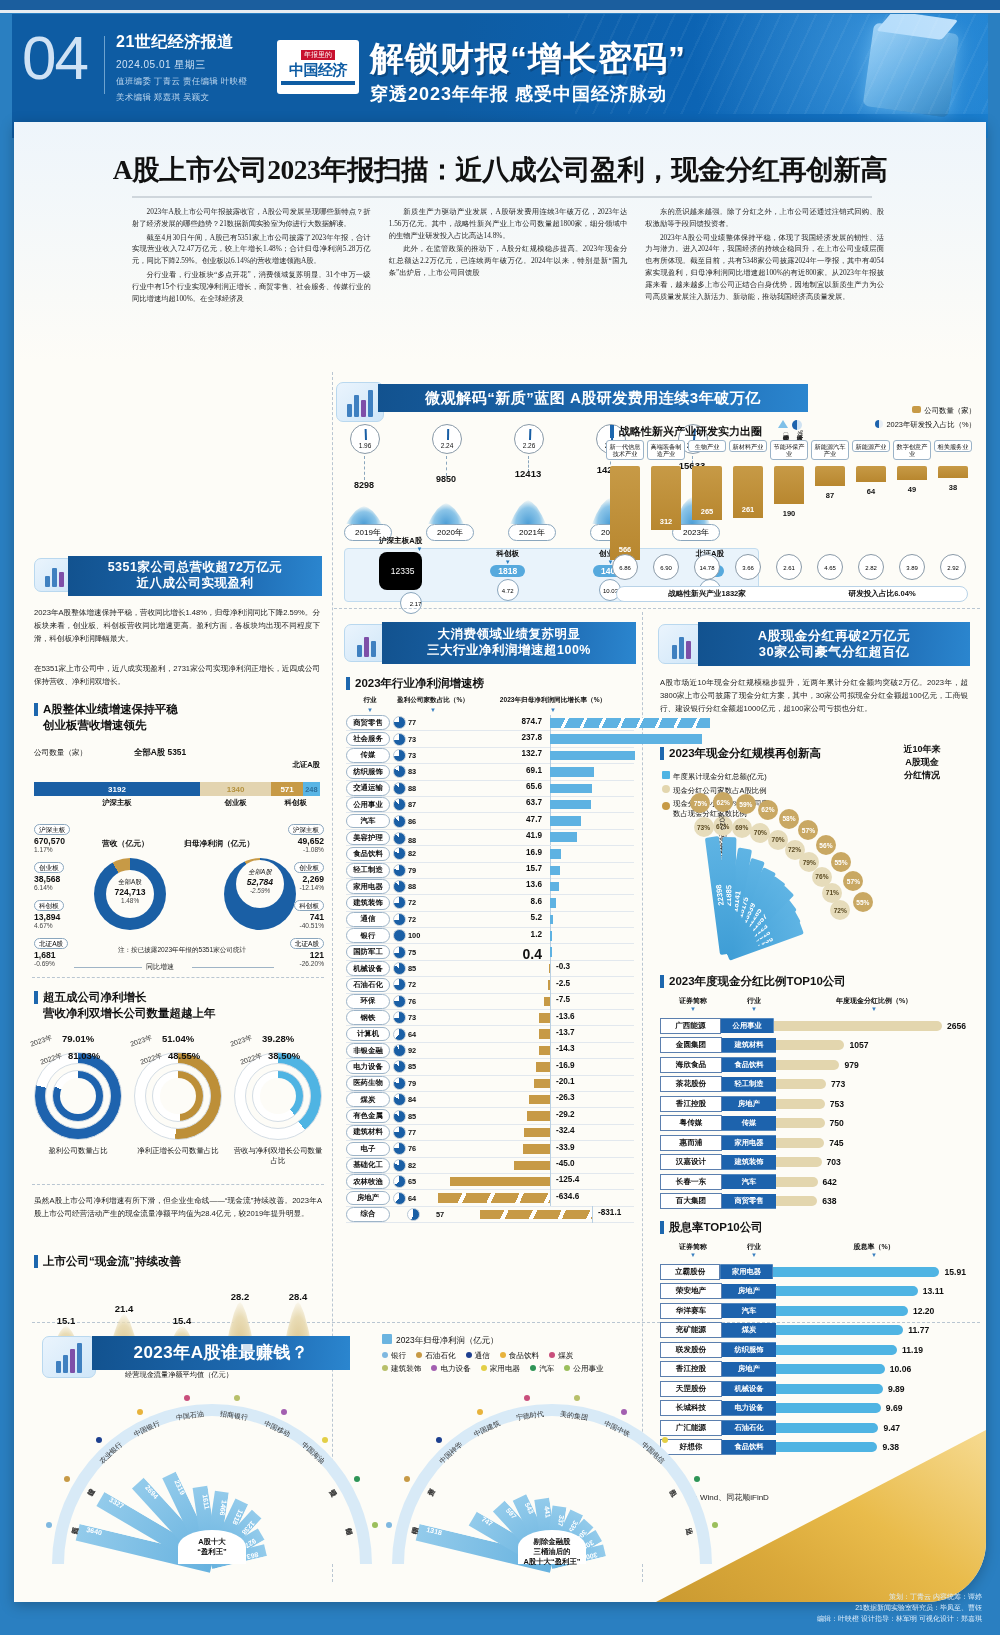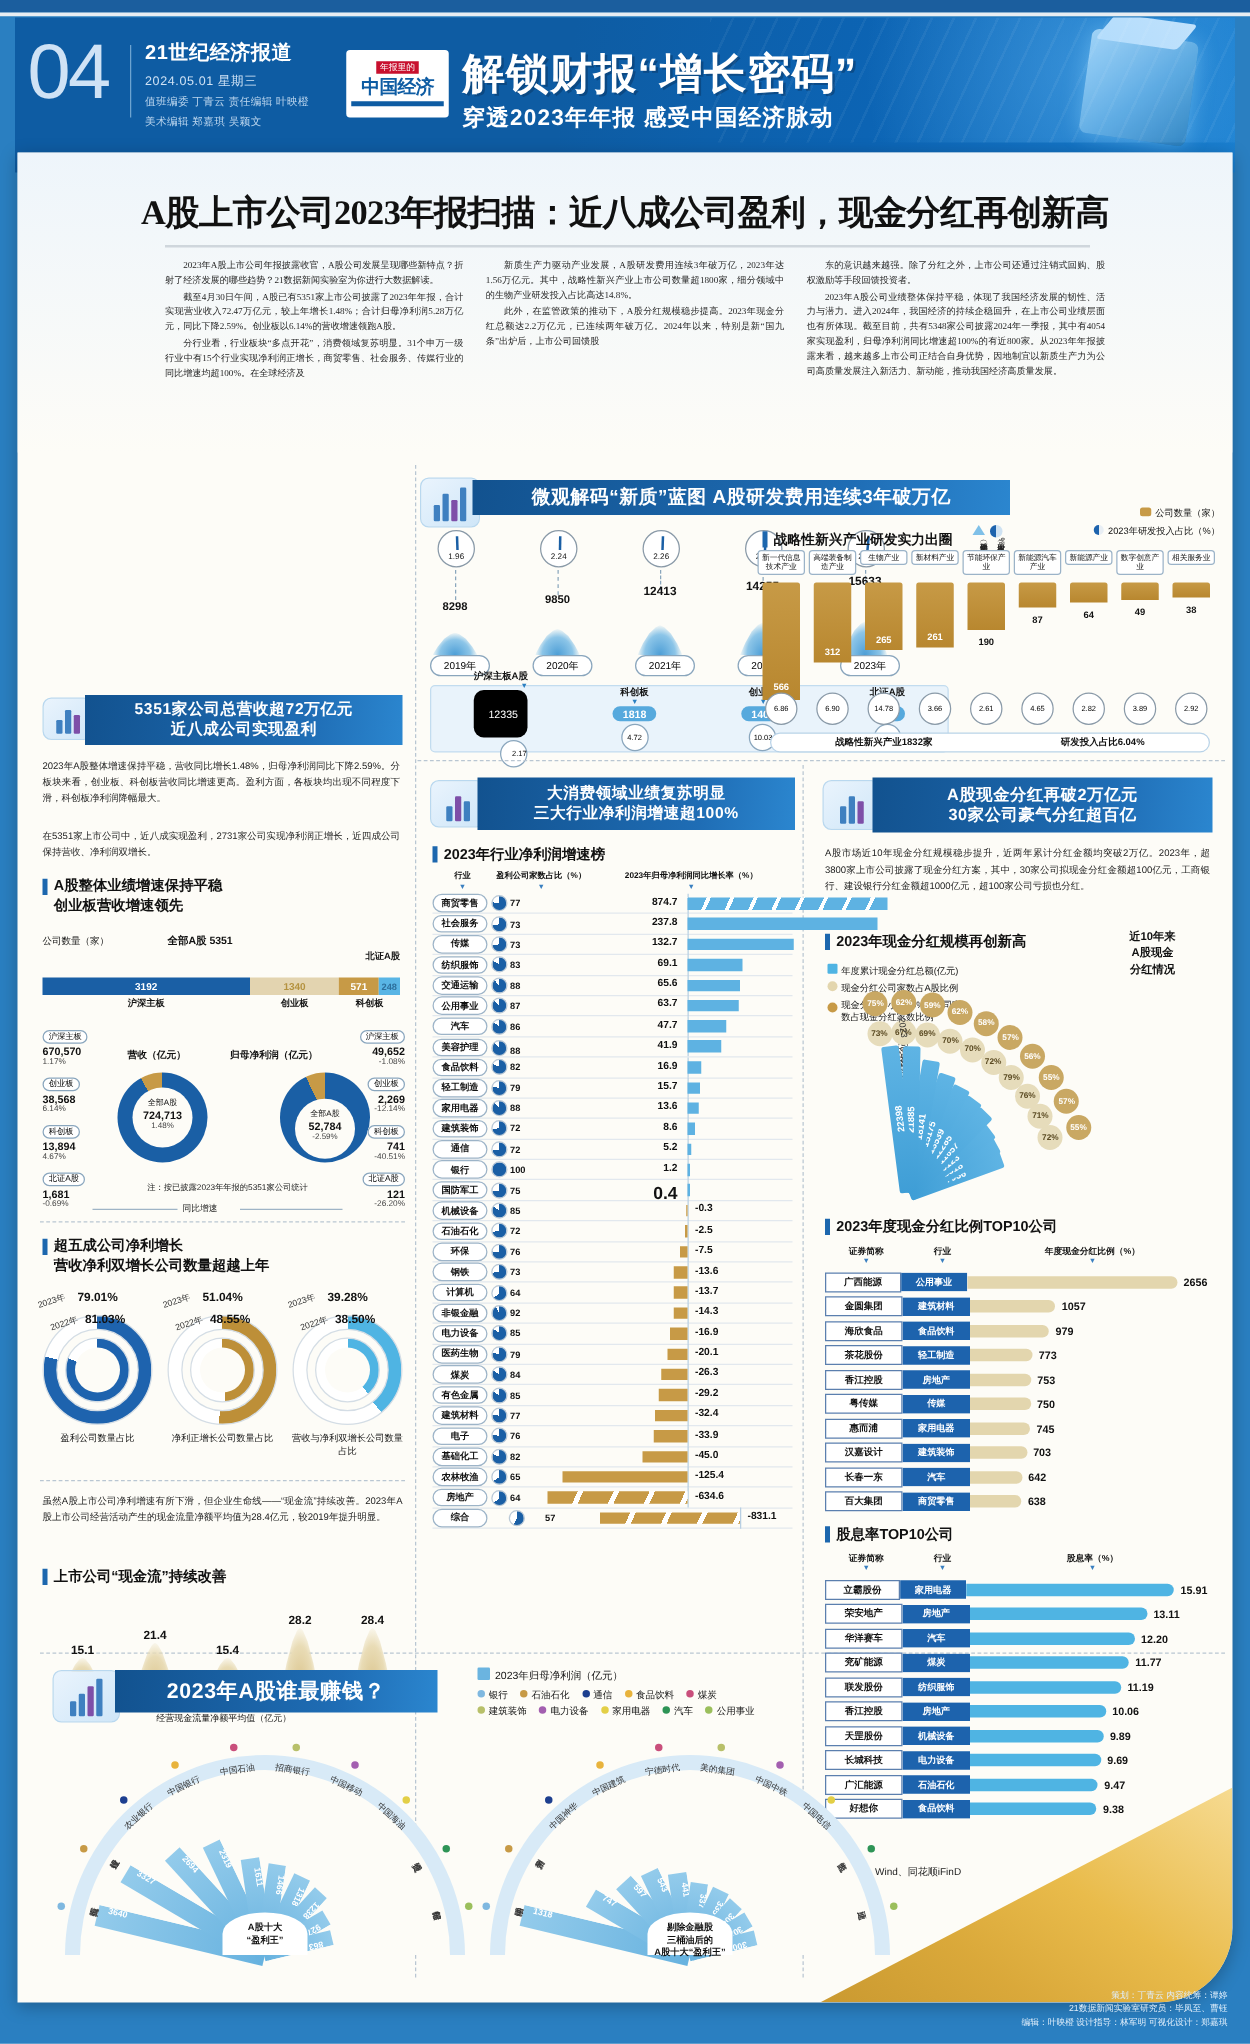--- a/index.html
+++ b/index.html
@@ -442,21 +442,21 @@
         <div style="position:absolute;left:12px;top:12px;width:48px;height:48px;border-radius:50%;background:#fdfcf7;text-align:center;padding-top:8px;">
           <div style="font-size:6.4px;color:#111">全部A股</div>
           <div style="font-size:8.6px;font-weight:bold;color:#111">724,713</div>
           <div style="font-size:6.4px;color:#444">1.48%</div>
         </div>
       </div>
       <div style="position:absolute;left:68px;top:26px;font-size:7.8px;font-weight:bold;color:#111">营收（亿元）</div>
 
       <div style="position:absolute;left:190px;top:46px;width:72px;height:72px;border-radius:50%;
            background:conic-gradient(#1a5fa5 0 93%, #c79a46 93% 100%);">
-        <div style="position:absolute;left:12px;top:21px;width:48px;height:48px;border-radius:50%;background:#fdfcf7;text-align:center;padding-top:8px;">
+        <div style="position:absolute;left:12px;top:2px;width:48px;height:48px;border-radius:50%;background:#fdfcf7;text-align:center;padding-top:8px;font-style:italic;">
           <div style="font-size:6.4px;color:#111">全部A股</div>
           <div style="font-size:8.6px;font-weight:bold;color:#111">52,784</div>
           <div style="font-size:6.4px;color:#444">-2.59%</div>
         </div>
       </div>
       <div style="position:absolute;left:150px;top:26px;font-size:7.8px;font-weight:bold;color:#111">归母净利润（亿元）</div>
 
       <div style="position:absolute;left:0px;top:6px;">
         <span style="border:1px solid #8aa6bd;border-radius:8px;font-size:6.6px;padding:1px 4px;background:#fff">沪深主板</span>
         <div style="font-size:8.6px;font-weight:bold;color:#111">670,570</div>

